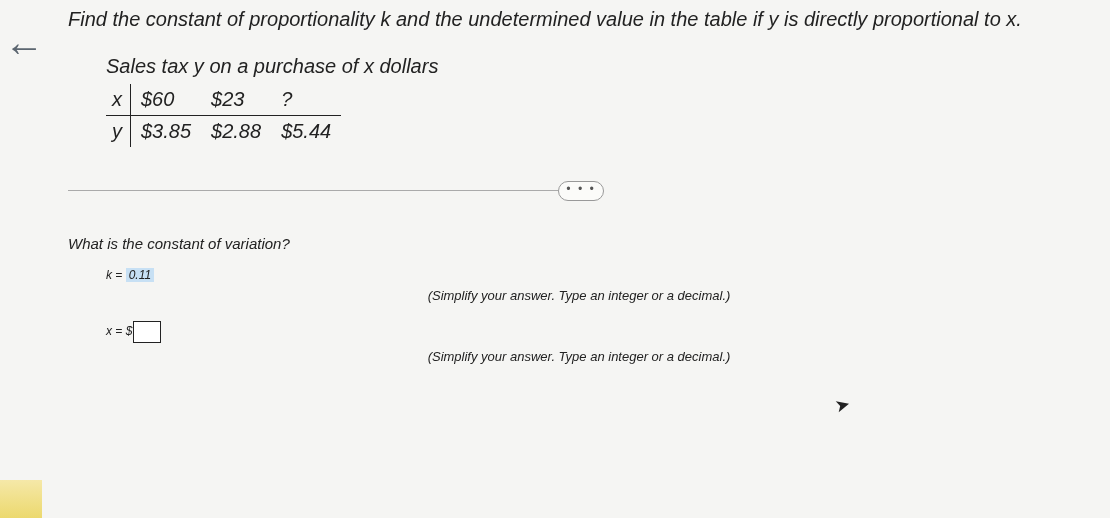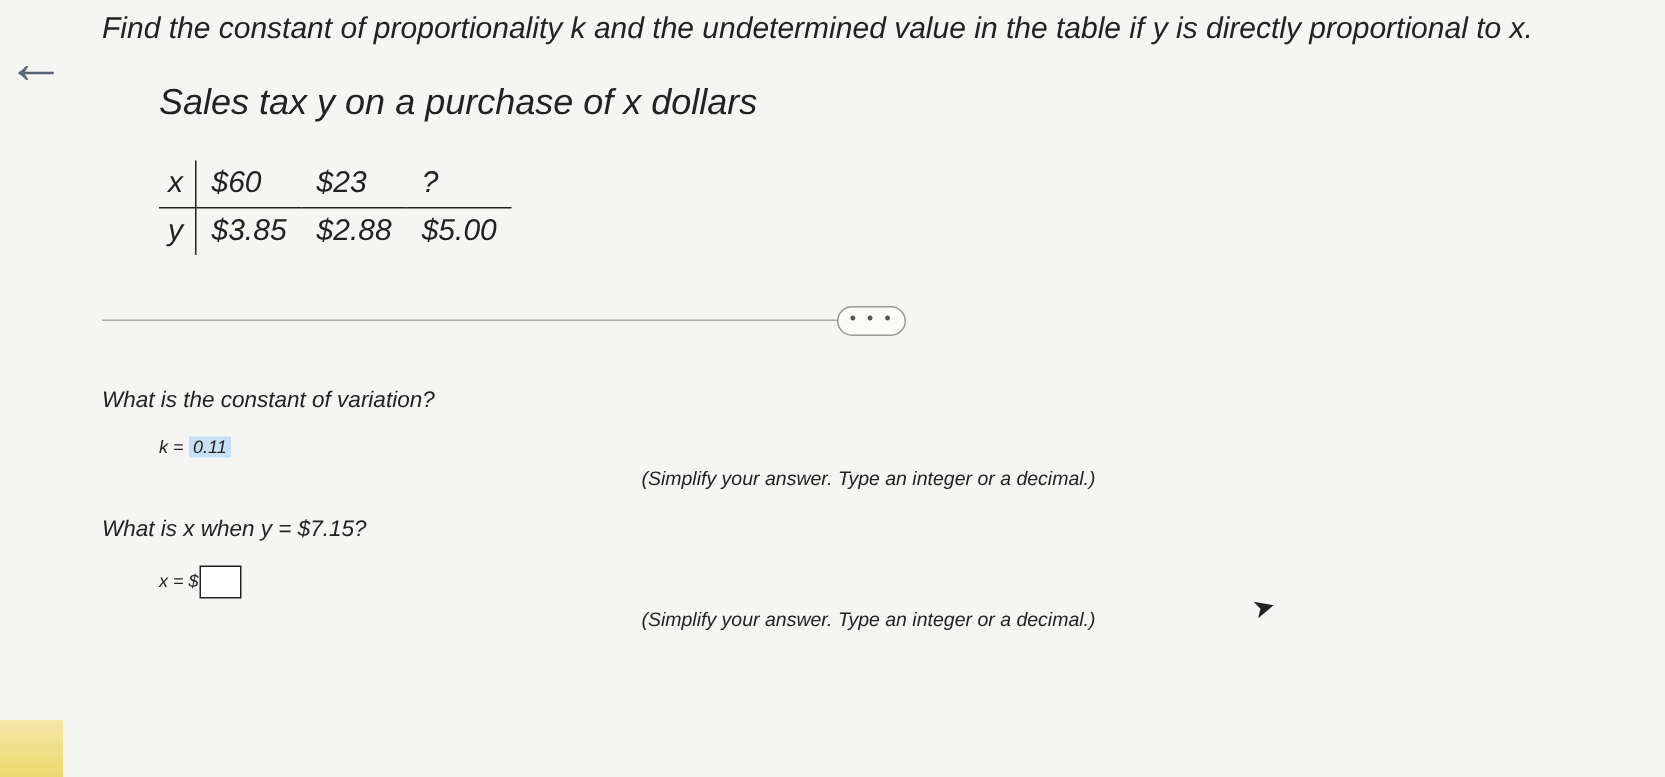--- a/index.html
+++ b/index.html
@@ -38,22 +38,22 @@
       font-size: 20px;
       color: #222;
       font-style: italic;
     }
     .question-title {
       font-size: 20px;
       margin-bottom: 24px;
     }
     .table-caption {
       margin-left: 38px;
-      font-size: 24px;
-      margin-bottom: 24px;
+      font-size: 20px;
+      margin-bottom: 6px;
     }
     .data-table {
       margin-left: 38px;
       border-collapse: collapse;
       font-size: 20px;
     }
     .data-table td {
       padding: 4px 10px;
       text-align: left;
     }
@@ -138,39 +138,38 @@
         <tr>
       <td>x</td>
       <td>$60</td>
       <td>$23</td>
       <td>?</td>
     </tr>
     <tr>
       <td>y</td>
       <td>$3.85</td>
       <td>$2.88</td>
-      <td>$5.00</td>
+      <td>$5.44</td>
     </tr>
   </tbody>
     </table>
 
   <div class="hr-wrap">
     <div class="hr-line"></div>
     <div class="hr-pill">
       <span class="hr-pill-dots">• • •</span>
     </div>
   </div>
 
   <div class="prompt">What is the constant of variation?</div>
   <div class="answer-line">
     <span>k = </span><span class="highlight">0.11</span>
   </div>
   <div class="instr">(Simplify your answer. Type an integer or a decimal.)</div>
 
-  <div class="prompt">What is x when y = $7.15?</div>
   <div class="answer-line">
     <span>x = $</span><span class="input-box"></span>
   </div>
   <div class="instr">(Simplify your answer. Type an integer or a decimal.)</div>
 
 </div>
 
 <div class="cursor-arrow">➤</div>
 
 </body></html>

